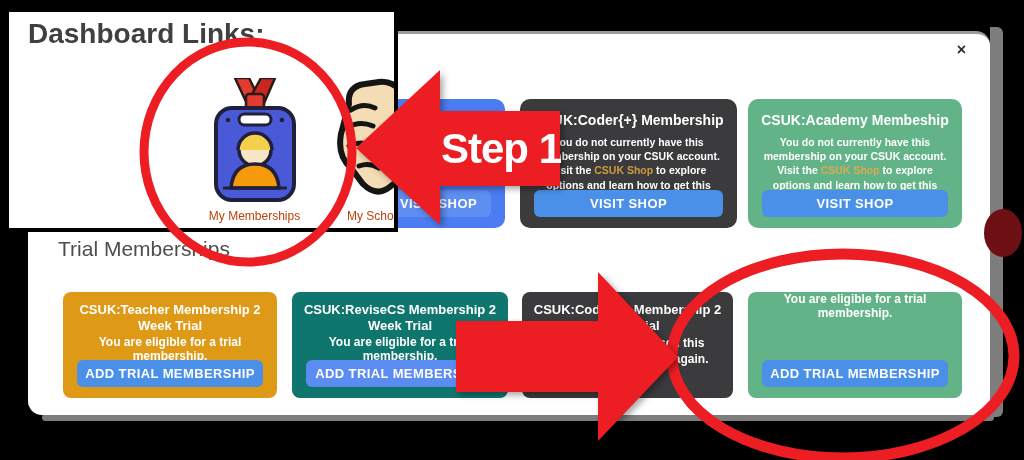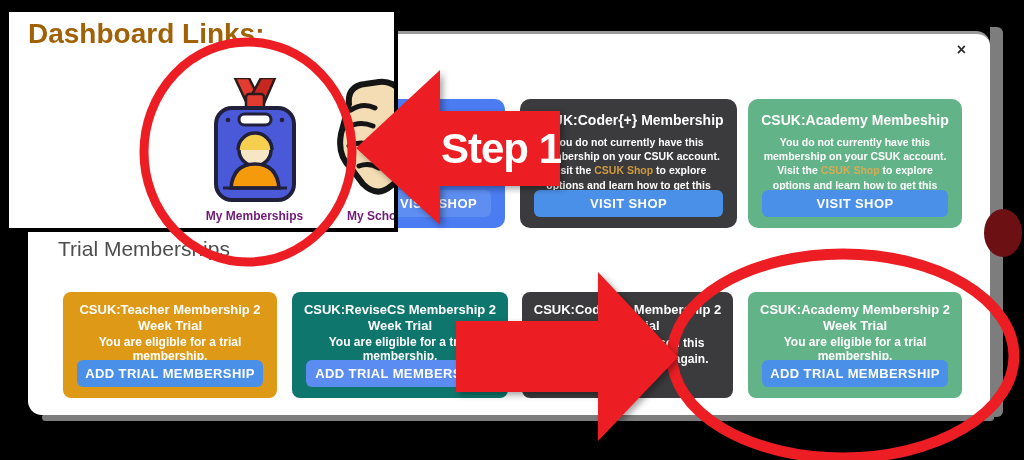--- a/index.html
+++ b/index.html
@@ -25,22 +25,22 @@
   .tc-body{font-size:12px;font-weight:bold;margin-top:0;}
   .btn{position:absolute;left:14px;right:14px;bottom:11px;height:27px;border-radius:6px;
        background:#4a8fe8;color:#fff;font-size:13px;font-weight:bold;letter-spacing:.4px;
        display:flex;align-items:center;justify-content:center;cursor:pointer;}
   .shoplink{color:#cf9a3f;cursor:pointer;}
   .trial-heading{position:absolute;left:30px;top:203px;font-size:21px;color:#4d4d4d;}
 
   
   .panel{position:absolute;left:5px;top:8px;width:393px;height:224px;background:#fff;
          border:4px solid #000;z-index:2;overflow:hidden;}
-  .panel-title{position:absolute;left:19px;top:6px;font-size:28px;font-weight:600;color:#a16207;}
-  .dash-link-label{position:absolute;top:197px;font-size:12px;font-weight:700;color:#701a75;}
+  .panel-title{position:absolute;left:19px;top:6px;font-size:28px;font-weight:600;color:#404040;}
+  .dash-link-label{position:absolute;top:197px;font-size:12px;font-weight:400;color:#c2410c;}
   .lbl-mem{left:178px;width:135px;text-align:center;}
   .lbl-sch{left:338px;width:90px;text-align:left;}
   .icon-box{position:absolute;}
 
   
   .overlay{position:absolute;left:0;top:0;width:1024px;height:460px;z-index:3;pointer-events:none;}
   .step-label{position:absolute;color:#fff;font-size:42px;letter-spacing:-1px;z-index:4;
               display:flex;align-items:center;justify-content:center;pointer-events:none;}
   #step1-label{left:428px;top:124px;width:146px;height:50px;font-weight:bold;}
   #step2-label{left:488px;top:328px;width:146px;height:50px;}
@@ -86,21 +86,20 @@
       <div class="tc-body">You are eligible for a trial membership.</div>
       <div class="btn" style="background:#5b8cf2;">ADD TRIAL MEMBERSHIP</div>
     </div>
 
     <div class="tcard" style="left:494px;width:211px;background:#3b3b3d;">
       <div class="tc-title">CSUK:Coder{+} Membership 2 Week Trial</div>
       <div class="tc-body" style="padding:0 24px;line-height:1.4;">You have already used this trial and cannot use it again.</div>
     </div>
 
     <div class="tcard" style="left:720px;width:214px;background:#63b389;">
-      <div class="tc-title">CSUK:Academy Membership 2 Week Trial</div>
       <div class="tc-body">You are eligible for a trial membership.</div>
       <div class="btn">ADD TRIAL MEMBERSHIP</div>
     </div>
   </div>
 
   <div class="panel">
     <div class="panel-title">Dashboard Links:</div>
 
     <div class="icon-box" style="left:199px;top:66px;">
       <svg width="94" height="128" viewBox="0 0 94 128">

